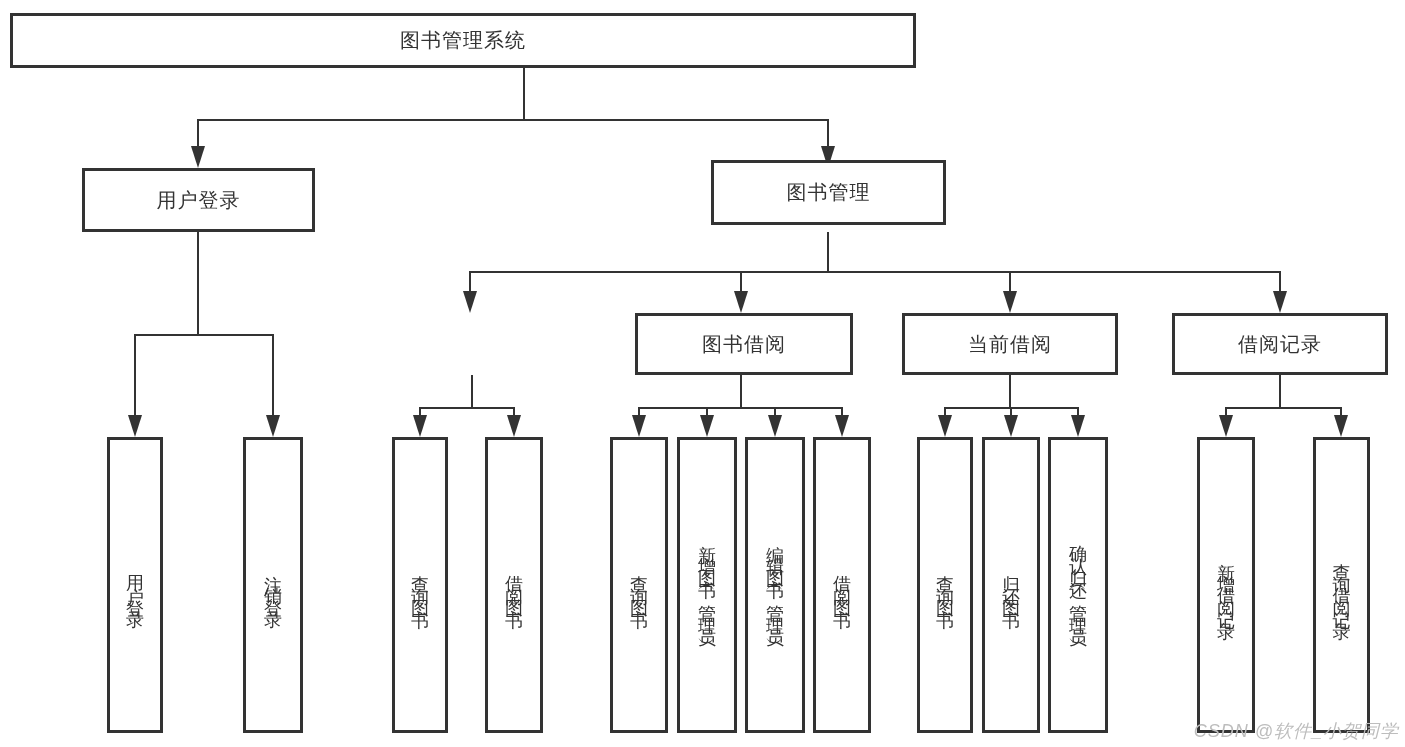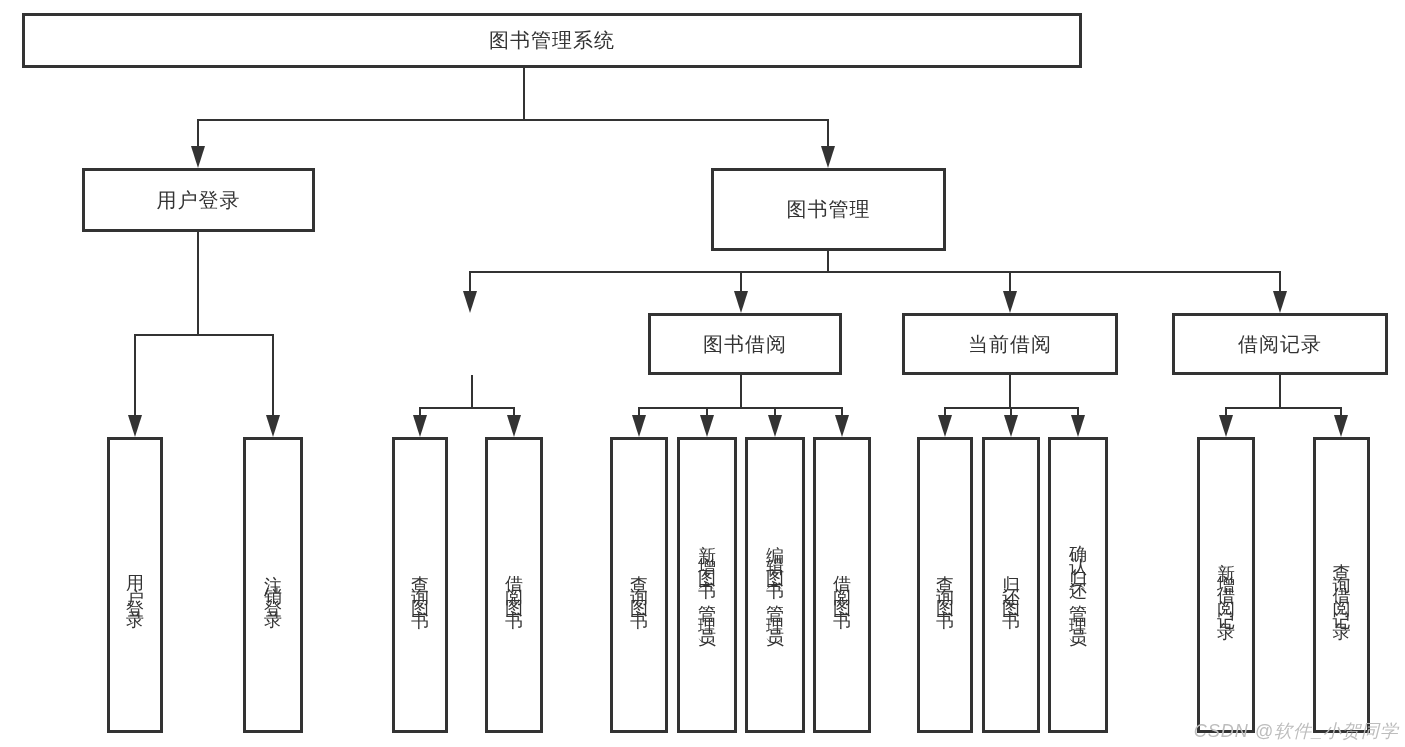--- a/index.html
+++ b/index.html
@@ -96,32 +96,32 @@
   <div class="vline" style="left:1077px;top:408px;height:7px"></div>
   <div class="arrow" style="left:1071px;top:415px"></div>
 
   <div class="vline" style="left:1279px;top:375px;height:33px"></div>
   <div class="hline" style="left:1225px;top:407px;width:117px"></div>
   <div class="vline" style="left:1225px;top:408px;height:7px"></div>
   <div class="arrow" style="left:1219px;top:415px"></div>
   <div class="vline" style="left:1340px;top:408px;height:7px"></div>
   <div class="arrow" style="left:1334px;top:415px"></div>
 
-  <div class="box" style="left:22px;top:13px;width:1060px;height:55px">
+  <div class="box" style="left:10px;top:13px;width:906px;height:55px">
     <span class="hlabel">图书管理系统</span>
   </div>
 
   <div class="box" style="left:82px;top:168px;width:233px;height:64px">
     <span class="hlabel">用户登录</span>
   </div>
-  <div class="box" style="left:711px;top:168px;width:235px;height:83px">
+  <div class="box" style="left:711px;top:160px;width:235px;height:65px">
     <span class="hlabel">图书管理</span>
   </div>
 
-  <div class="box" style="left:648px;top:313px;width:194px;height:62px">
+  <div class="box" style="left:635px;top:313px;width:218px;height:62px">
     <span class="hlabel">图书借阅</span>
   </div>
   <div class="box" style="left:902px;top:313px;width:216px;height:62px">
     <span class="hlabel">当前借阅</span>
   </div>
   <div class="box" style="left:1172px;top:313px;width:216px;height:62px">
     <span class="hlabel">借阅记录</span>
   </div>
 
   <div class="box" style="left:107px;top:437px;width:56px;height:296px">

